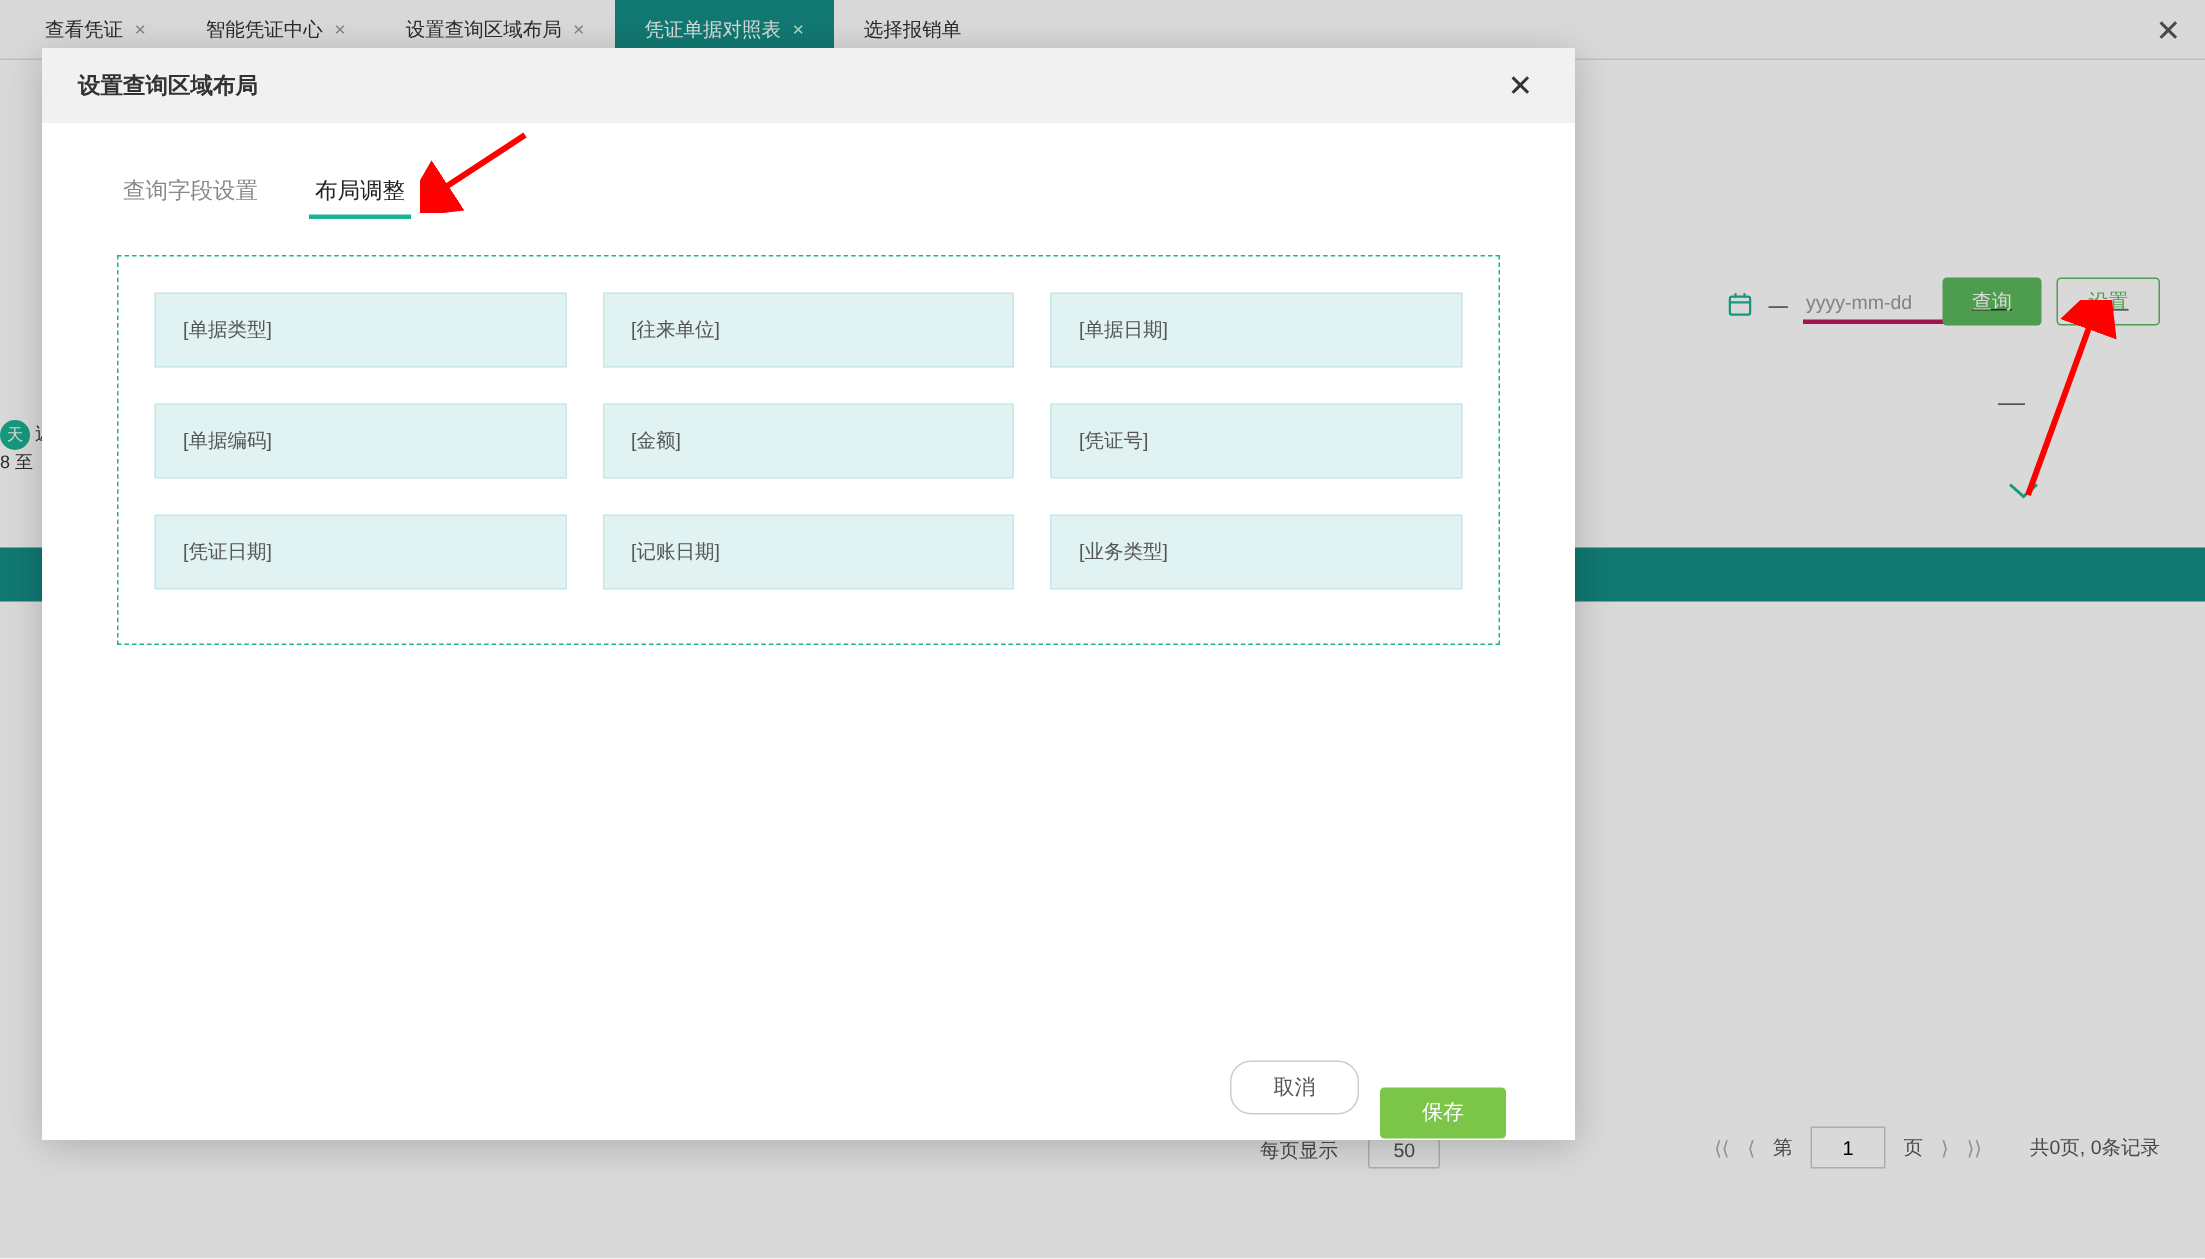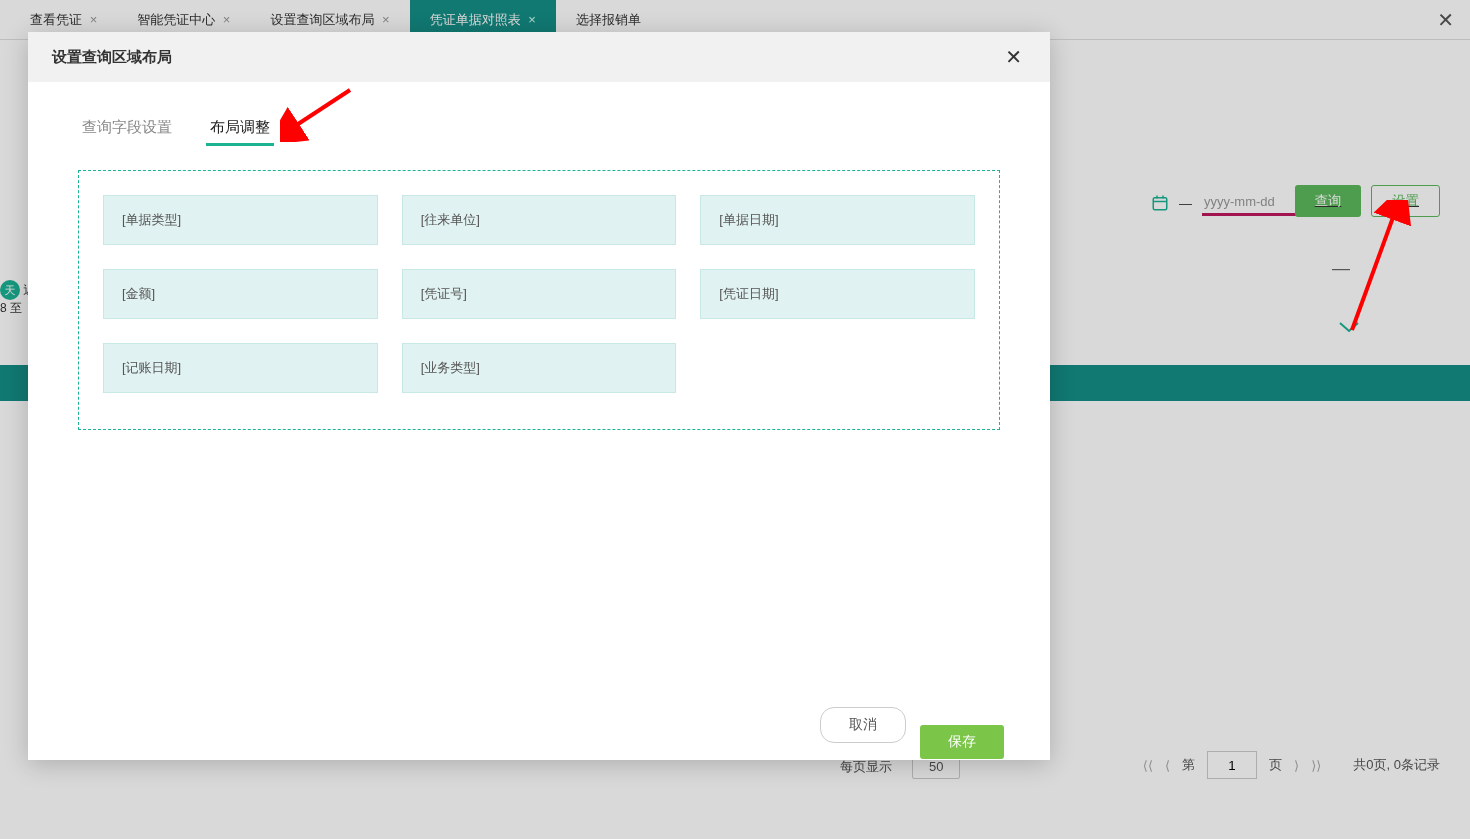--- a/index.html
+++ b/index.html
@@ -361,20 +361,21 @@
   <div class="modal-body">
     <div class="modal-tabs">
       <div class="m-tab">查询字段设置</div>
       <div class="m-tab active">布局调整</div>
     </div>
     <div class="layout-box">
       <div class="layout-grid">
         <div class="field-chip">[单据类型]</div>
         <div class="field-chip">[往来单位]</div>
         <div class="field-chip">[单据日期]</div>
+        <div class="field-chip">[单据编码]</div>
         <div class="field-chip">[金额]</div>
         <div class="field-chip">[凭证号]</div>
         <div class="field-chip">[凭证日期]</div>
         <div class="field-chip">[记账日期]</div>
         <div class="field-chip">[业务类型]</div>
       </div>
     </div>
   </div>
   <div class="modal-footer">
     <button class="btn-cancel">取消</button>

